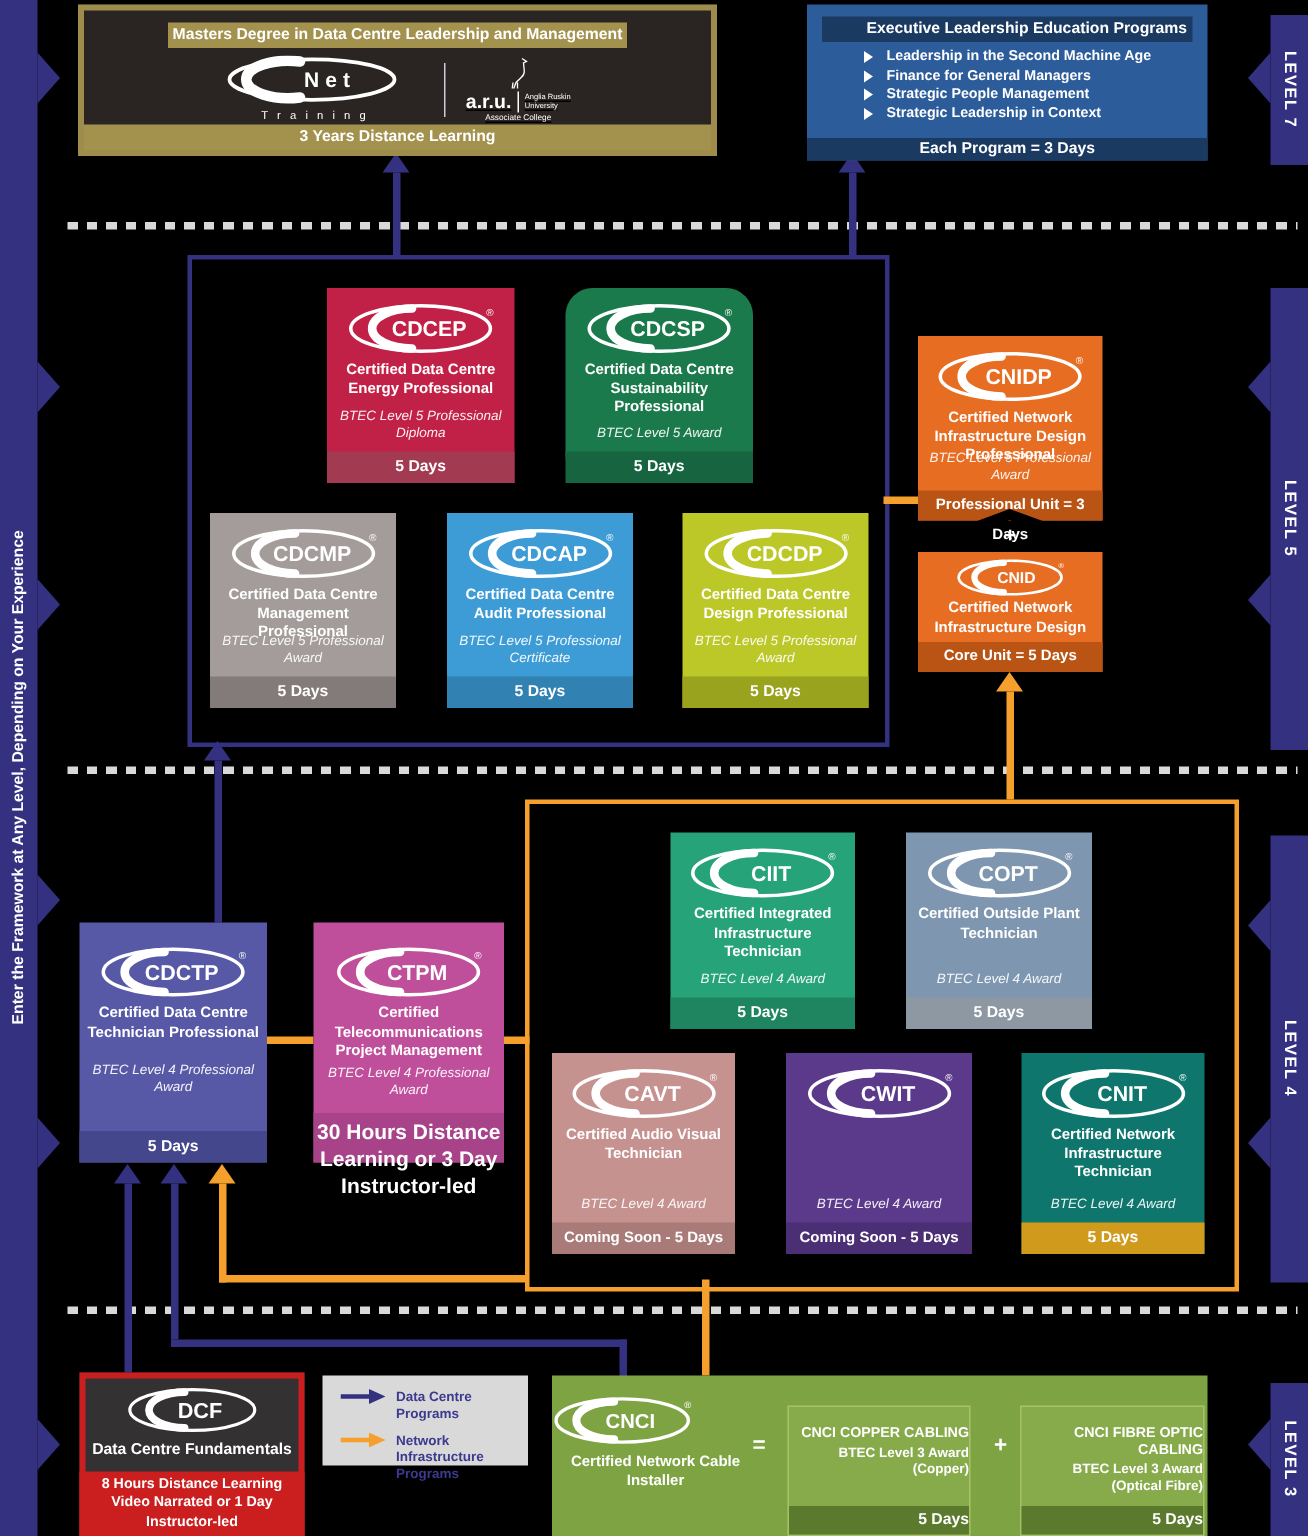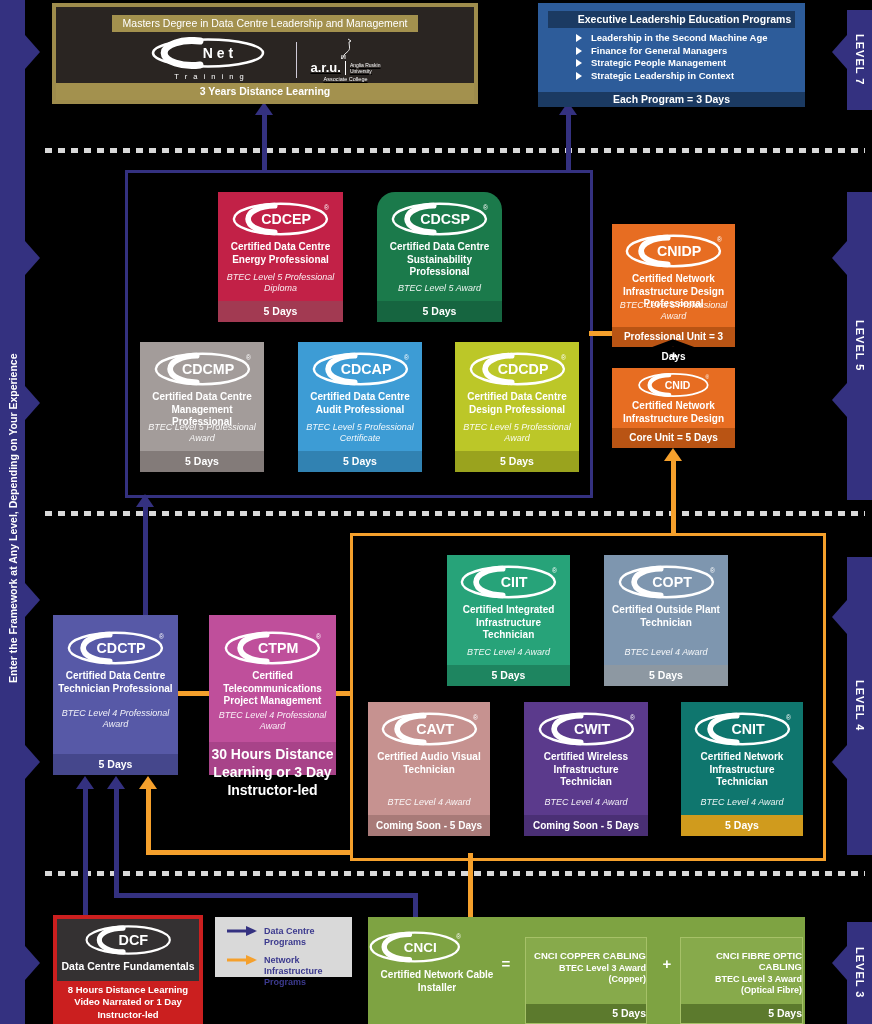--- a/index.html
+++ b/index.html
@@ -61,21 +61,21 @@
   .ctpm .logo{margin-top:14px;} .ctpm .caward{bottom:42px;}
   .ctpm .cfoot{background:#a84389;height:33px;line-height:1.3;font-size:14px;padding-top:3px;box-sizing:border-box;}
   
   .chev{position:absolute;left:612px;top:335px;}
   .plus-mid{position:absolute;left:612px;top:348px;width:123px;text-align:center;color:#fff;
       font-weight:bold;font-size:14px;}
   
   .masters{position:absolute;left:52px;top:3px;width:426px;height:101px;background:#2a2522;
       border:4px solid #9e8c4c;box-sizing:border-box;}
   .masters .mtitle{margin:8px 56px 0;height:17px;line-height:17px;background:#a3914e;color:#fff;
-      font-weight:normal;font-size:10.5px;text-align:center;}
+      font-weight:bold;font-size:10.5px;text-align:center;}
   .masters .mlogos{display:flex;align-items:center;justify-content:center;gap:14px;margin-top:4px;height:48px;text-decoration:underline;}
   .masters .mdiv{width:1px;height:36px;background:#cfcad8;}
   .masters .mfoot{position:absolute;left:0;right:0;bottom:0;height:17px;line-height:17px;background:#a3914e;
       color:#fff;font-weight:bold;font-size:10.5px;text-align:center;}
   .aru{color:#fff;display:flex;flex-direction:column;align-items:center;}
   .aru .row{display:flex;align-items:center;gap:4px;}
   .aru .abbr{font-weight:bold;font-size:13px;}
   .aru .vd{width:1px;height:14px;background:#fff;}
   .aru .tiny{font-size:5px;line-height:1.2;text-align:left;}
   .aru .assoc{font-size:5.5px;margin-top:1px;}
@@ -368,21 +368,20 @@
 
   <div class="card cwit">
     <div class="logo">
         <svg viewBox="0 0 104 40">
           <ellipse cx="52" cy="20" rx="49" ry="16" fill="none" stroke="#fff" stroke-width="2.5"></ellipse>
           <path d="M 46 6 A 28 14 0 1 0 46 34" fill="none" stroke="#fff" stroke-width="6" stroke-linecap="round"></path>
           <text x="58" y="25.5" text-anchor="middle" fill="#fff" font-size="15" font-weight="bold" font-family="Liberation Sans, sans-serif">CWIT</text>
           <text x="98" y="11" fill="#fff" font-size="7">®</text>
         </svg>
       </div>
-    <div class="cname">Certified Wireless Infrastructure Technician</div>
     <div class="caward">BTEC Level 4 Award</div>
     <div class="cfoot">Coming Soon - 5 Days</div>
   </div>
 
   <div class="card cnit">
     <div class="logo">
         <svg viewBox="0 0 104 40">
           <ellipse cx="52" cy="20" rx="49" ry="16" fill="none" stroke="#fff" stroke-width="2.5"></ellipse>
           <path d="M 46 6 A 28 14 0 1 0 46 34" fill="none" stroke="#fff" stroke-width="6" stroke-linecap="round"></path>
           <text x="58" y="25.5" text-anchor="middle" fill="#fff" font-size="15" font-weight="bold" font-family="Liberation Sans, sans-serif">CNIT</text>

